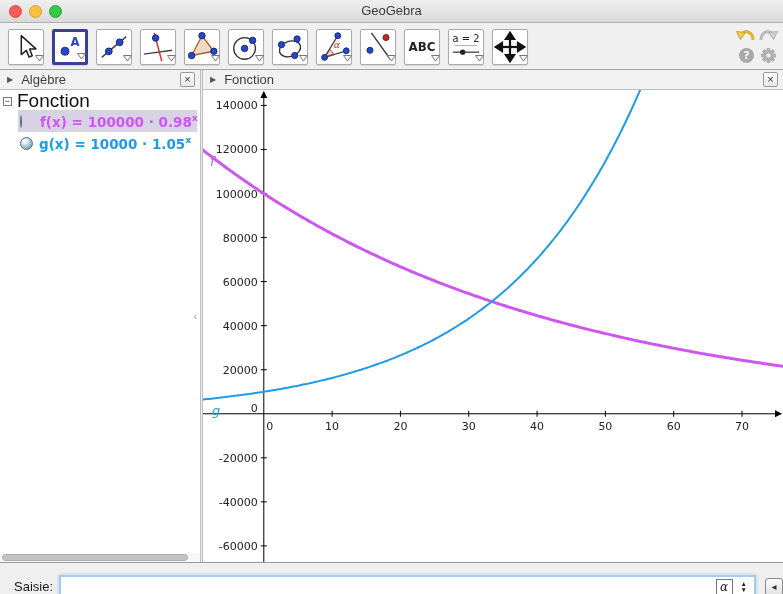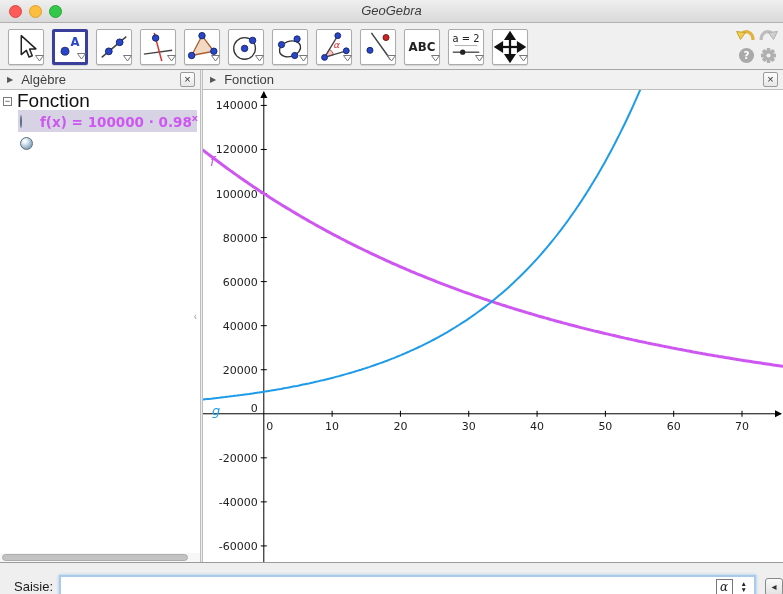--- a/index.html
+++ b/index.html
@@ -2,21 +2,21 @@
 <html><head>
 <meta charset="utf-8">
 <style>
   html,body{margin:0;padding:0;background:#888;}
   .window{position:relative;width:783px;height:594px;background:#fff;overflow:hidden;
     font-family:"Liberation Sans",sans-serif;-webkit-font-smoothing:antialiased;}
   
   .titlebar{position:absolute;left:0;top:0;width:783px;height:22px;
     background:linear-gradient(#efefef,#d9d9d9);border-bottom:1px solid #b0b0b0;}
   .titlebar .title{position:absolute;left:0;right:0;top:0;height:22px;line-height:22px;
-    text-align:center;font-size:13px;color:#3c3c3c;font-style:italic;}
+    text-align:center;font-size:13px;color:#3c3c3c;}
   .tl{position:absolute;top:4.5px;width:13px;height:13px;border-radius:50%;box-sizing:border-box;}
   .tl.close{left:9px;background:#fc5b57;border:1px solid #e2463f;}
   .tl.min{left:29px;background:#fdbe40;border:1px solid #dfa023;}
   .tl.zoom{left:49px;background:#34c84a;border:1px solid #2aa334;}
   
   .toolbar{position:absolute;left:0;top:23px;width:783px;height:47px;background:#f0f0f0;
     border-bottom:1px solid #a6a6a6;box-sizing:border-box;}
   .tools{position:absolute;left:8px;top:6px;display:flex;gap:8px;}
   .tool-btn{position:relative;width:36px;height:36px;background:#fff;border:1px solid #ababab;
     border-radius:2px;box-sizing:border-box;box-shadow:0 1px 1px rgba(0,0,0,.12);}
@@ -275,20 +275,21 @@
         <span class="collapse-box">−</span>
         <span class="root-label">Fonction</span>
       </div>
       <div id="algebra-items">
           <div class="alg-row selected">
             <span class="marble"></span>
             <span class="formula" style="color: rgb(205, 87, 240); margin-left: 12px;">f(x) = 100000 · 0.98<sup>x</sup></span>
           </div>
           <div class="alg-row">
             <span class="marble"></span>
+            <span class="formula" style="color: rgb(30, 155, 232);">g(x) = 10000 · 1.05<sup>x</sup></span>
           </div>
         </div>
     </div>
     <div class="alg-scrollbar">
       <div class="alg-thumb"></div>
     </div>
   </div>
 
   <div class="splitter"></div>
   <div class="split-handle">‹</div>

